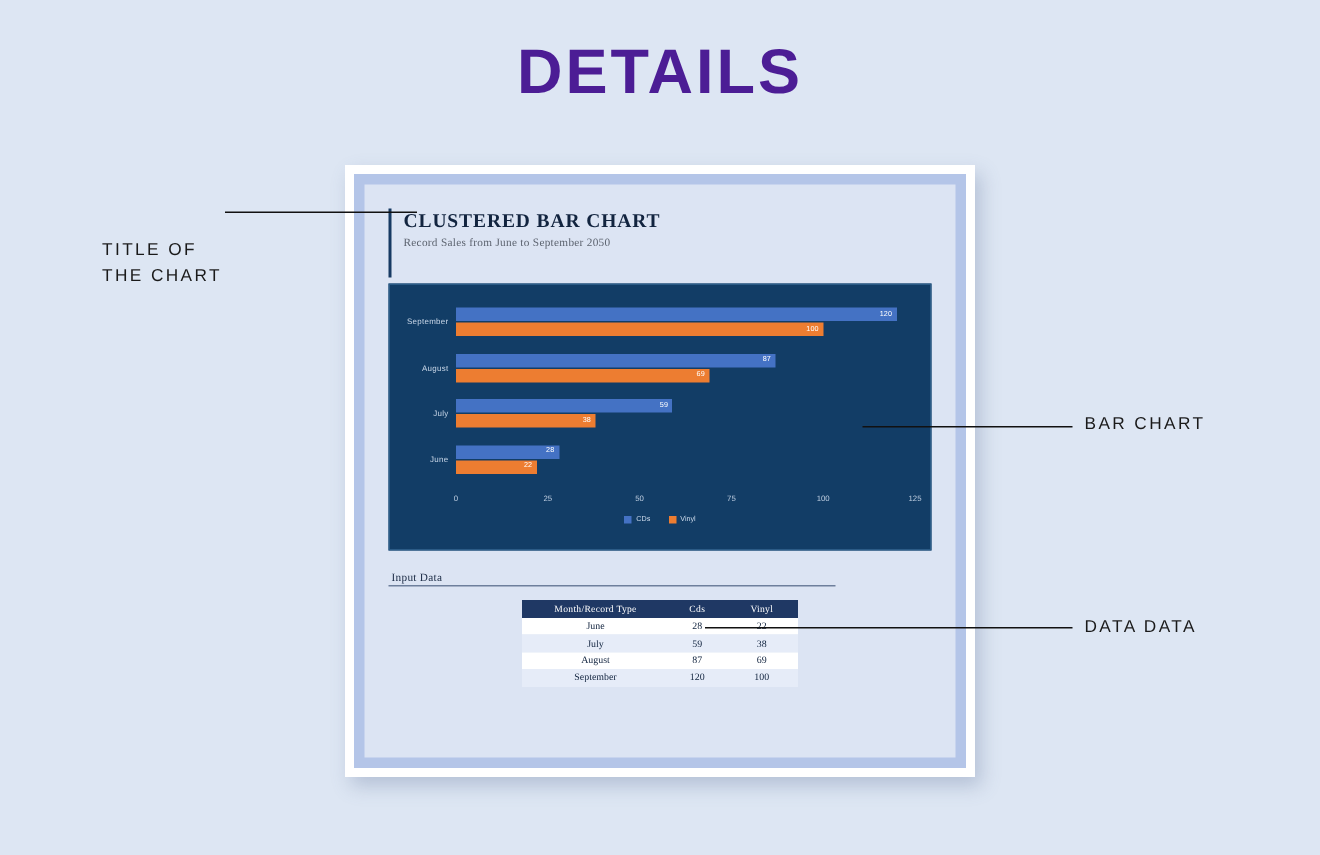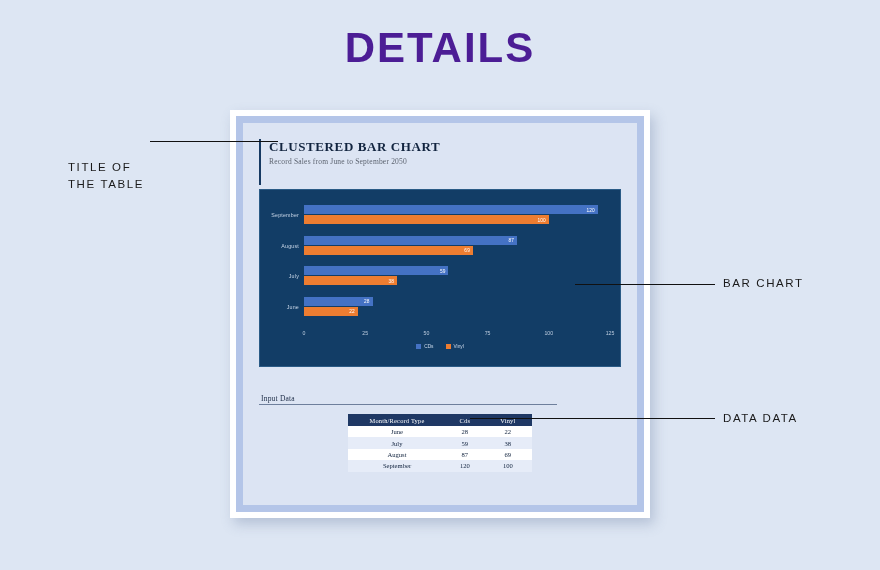--- a/index.html
+++ b/index.html
@@ -182,21 +182,21 @@
   }
   .legend-swatch.cds { background: #4472c4; }
   .legend-swatch.vinyl { background: #ed7d31; }
   .legend-label {
     font-size: 4.8px;
     color: #cddbec;
   }
 
   
   #input-data-block {
-    margin-top: 27px;
+    margin-top: 13px;
     position: relative;
   }
   #input-data-label {
     font-family: "Liberation Serif", serif;
     font-size: 7.5px;
     color: #21304a;
     letter-spacing: 0.2px;
     padding-left: 2px;
   }
   #input-data-rule {
@@ -385,21 +385,21 @@
             </tbody>
         </table>
       </div>
 
     </div>
   </div>
 </div>
 
 <div class="annotation-label" id="ann-title-label">
   <div>TITLE OF</div>
-  <div>THE TABLE</div>
+  <div>THE CHART</div>
 </div>
 <div class="annotation-line" id="ann-title-line"></div>
 
 <div class="annotation-label" id="ann-bar-label">BAR CHART</div>
 <div class="annotation-line" id="ann-bar-line"></div>
 
 <div class="annotation-label" id="ann-table-label">DATA DATA</div>
 <div class="annotation-line" id="ann-table-line"></div>
 
 </body></html>

